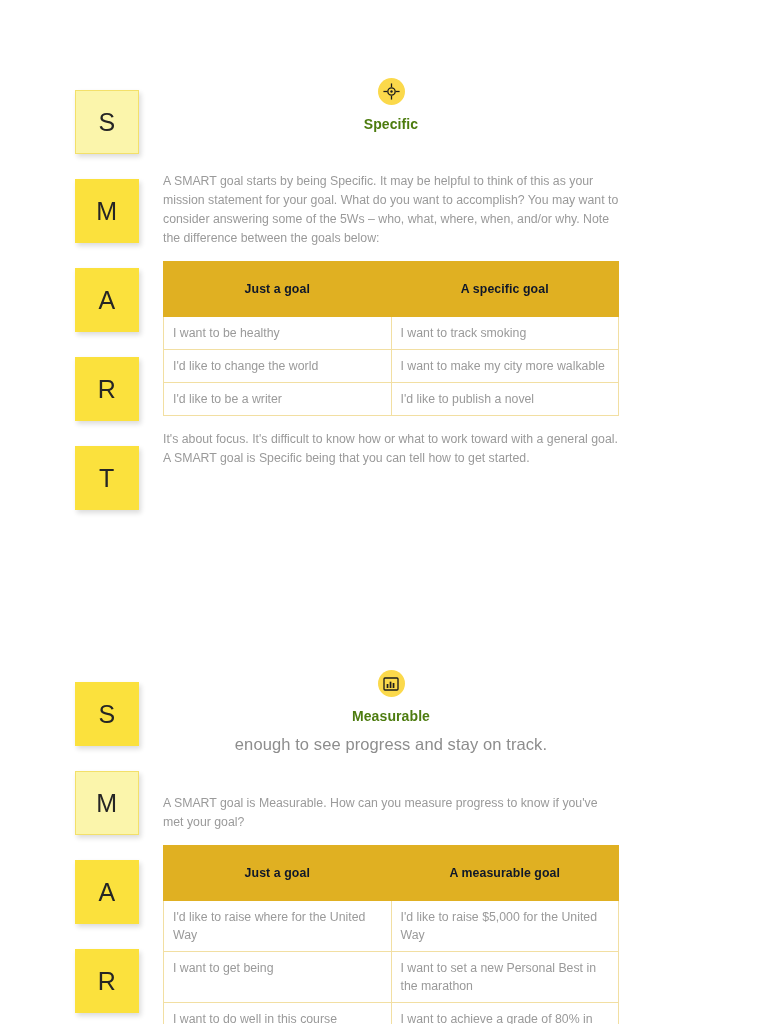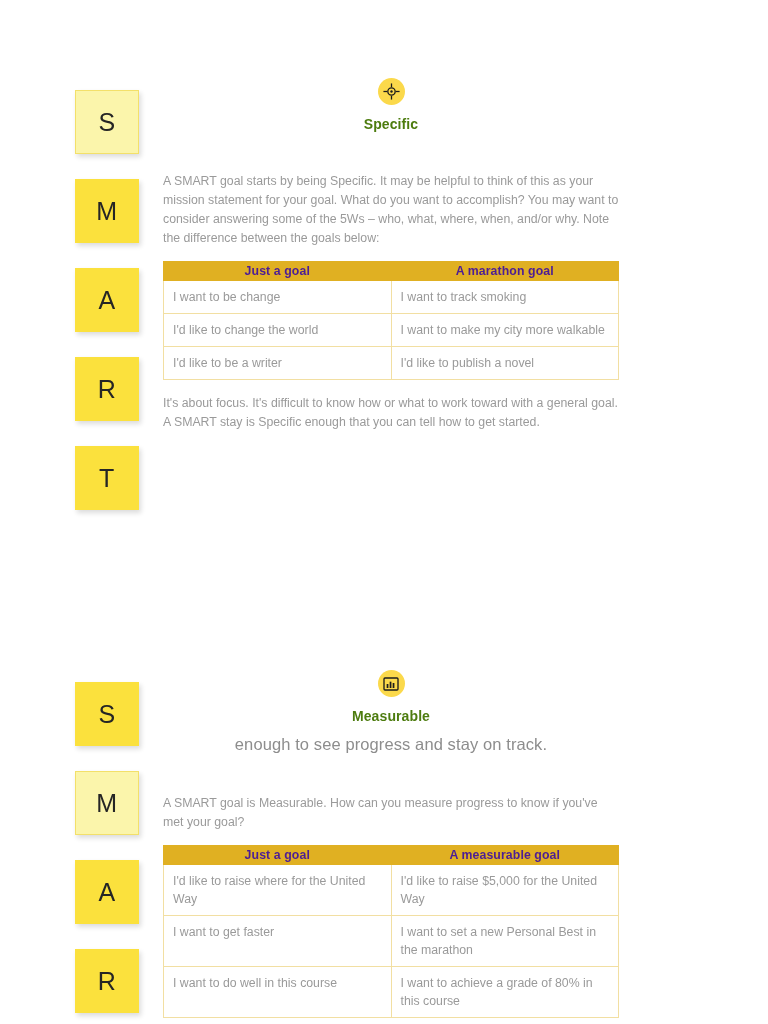--- a/index.html
+++ b/index.html
@@ -107,24 +107,24 @@
   
   table.goal-table {
     width: 100%;
     border-collapse: collapse;
     table-layout: fixed;
     margin: 0 0 14px 0;
     background: #ffffff;
   }
   table.goal-table th {
     background: #e0b022;
-    color: #4c1d95;
+    color: #0f172a;
     font-size: 12.3px;
     font-weight: bold;
-    padding: 2px 6px;
+    padding: 20px 6px;
     border: 1px solid #e0b022;
     letter-spacing: 0.1px;
   }
   table.goal-table td {
     border: 1px solid #f2dfa2;
     padding: 7px 9px;
     font-size: 12.3px;
     line-height: 18px;
     color: #9a9a9a;
     vertical-align: top;
@@ -161,40 +161,40 @@
 
       <div class="section-title">Specific</div>
 
       <div class="body-block">
         <p class="body-text">A SMART goal starts by being Specific. It may be helpful to think of this as your mission statement for your goal. What do you want to accomplish? You may want to consider answering some of the 5Ws – who, what, where, when, and/or why. Note the difference between the goals below:</p>
 
         <table class="goal-table">
           <thead>
             <tr>
               <th class="col-a">Just a goal</th>
-              <th>A marathon goal</th>
+              <th>A specific goal</th>
             </tr>
           </thead>
           <tbody>
             <tr>
-              <td class="col-a">I want to be change</td>
+              <td class="col-a">I want to be healthy</td>
               <td>I want to track smoking</td>
             </tr>
             <tr>
               <td class="col-a">I'd like to change the world</td>
               <td>I want to make my city more walkable</td>
             </tr>
             <tr>
               <td class="col-a">I'd like to be a writer</td>
               <td>I'd like to publish a novel</td>
             </tr>
           </tbody>
         </table>
 
-        <p class="body-text">It's about focus. It's difficult to know how or what to work toward with a general goal. A SMART stay is Specific enough that you can tell how to get started.</p>
+        <p class="body-text">It's about focus. It's difficult to know how or what to work toward with a general goal. A SMART goal is Specific being that you can tell how to get started.</p>
       </div>
     </div>
   </section>
 
   <section class="section section-2">
 
     <div class="letter-rail">
       <div class="letter-tile">S</div>
       <div class="letter-tile is-active">M</div>
       <div class="letter-tile">A</div>
@@ -225,21 +225,21 @@
               <th class="col-a">Just a goal</th>
               <th>A measurable goal</th>
             </tr>
           </thead>
           <tbody>
             <tr>
               <td class="col-a">I'd like to raise where for the United Way</td>
               <td>I'd like to raise $5,000 for the United Way</td>
             </tr>
             <tr>
-              <td class="col-a">I want to get faster</td>
+              <td class="col-a">I want to get being</td>
               <td>I want to set a new Personal Best in the marathon</td>
             </tr>
             <tr>
               <td class="col-a">I want to do well in this course</td>
               <td>I want to achieve a grade of 80% in this course</td>
             </tr>
           </tbody>
         </table>
 
       </div>

